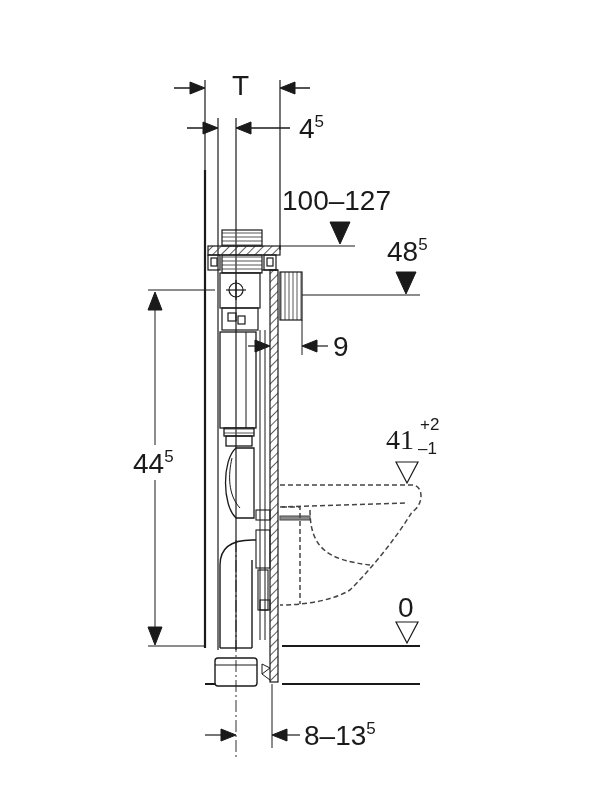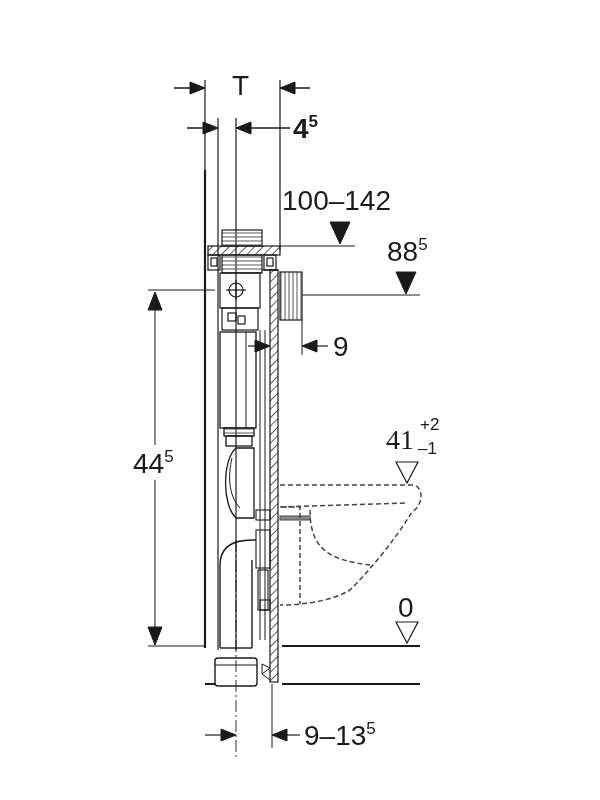--- a/index.html
+++ b/index.html
@@ -150,29 +150,29 @@
     <line x1="272" y1="684" x2="272" y2="748" stroke-width="1"></line>
     <line x1="205" y1="735" x2="222" y2="735" stroke-width="1.2"></line>
     <polygon points="236,735 221,729 221,741"></polygon>
     <line x1="286" y1="735" x2="300" y2="735" stroke-width="1.2"></line>
     <polygon points="272,735 287,729 287,741"></polygon>
   </g>
 </svg>
 
 <div class="lbl" style="left:232px; top:72px;">T</div>
 
-<div class="lbl" style="left:293px; top:115px;font-weight:bold;"><span>4</span><sup>5</sup></div>
+<div class="lbl" style="left:299px; top:115px;"><span>4</span><sup>5</sup></div>
 
-<div class="lbl" style="left:282px; top:187px;">100–142</div>
+<div class="lbl" style="left:282px; top:187px;">100–127</div>
 
-<div class="lbl" style="left:387px; top:238px;"><span>88</span><sup>5</sup></div>
+<div class="lbl" style="left:387px; top:238px;"><span>48</span><sup>5</sup></div>
 
 <div class="lbl" style="left:333px; top:333px;">9</div>
 
 <div class="lbl" style="left:133px; top:450px;"><span>44</span><sup>5</sup></div>
 
 <div class="lbl" style="left:386px; top:426px;font-family:Liberation Serif, serif;">41</div>
 <div class="tol" style="left:420px; top:416px;">+2</div>
 <div class="tol" style="left:418px; top:440px;">–1</div>
 
 <div class="lbl" style="left:398px; top:594px;">0</div>
 
-<div class="lbl" style="left:304px; top:722px;"><span>9–13</span><sup>5</sup></div>
+<div class="lbl" style="left:304px; top:722px;"><span>8–13</span><sup>5</sup></div>
 
 </body></html>

